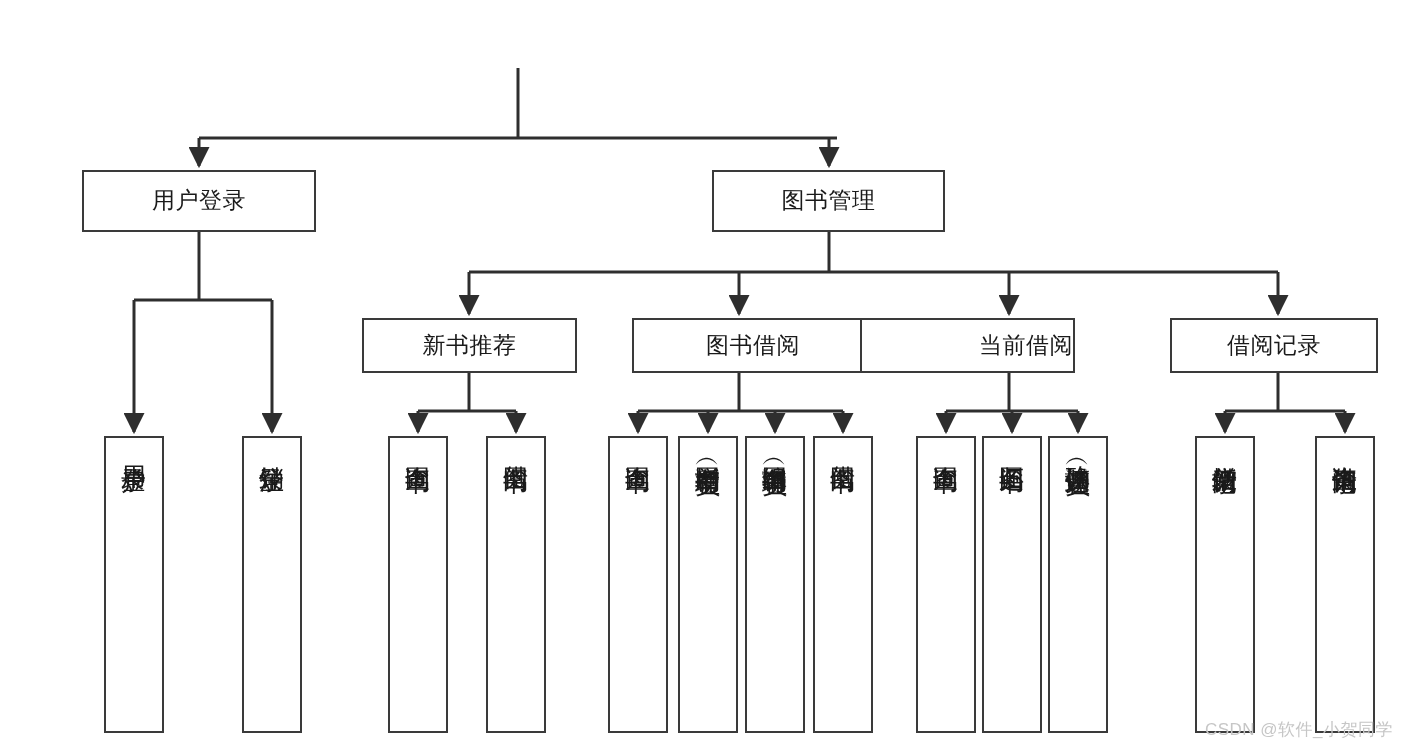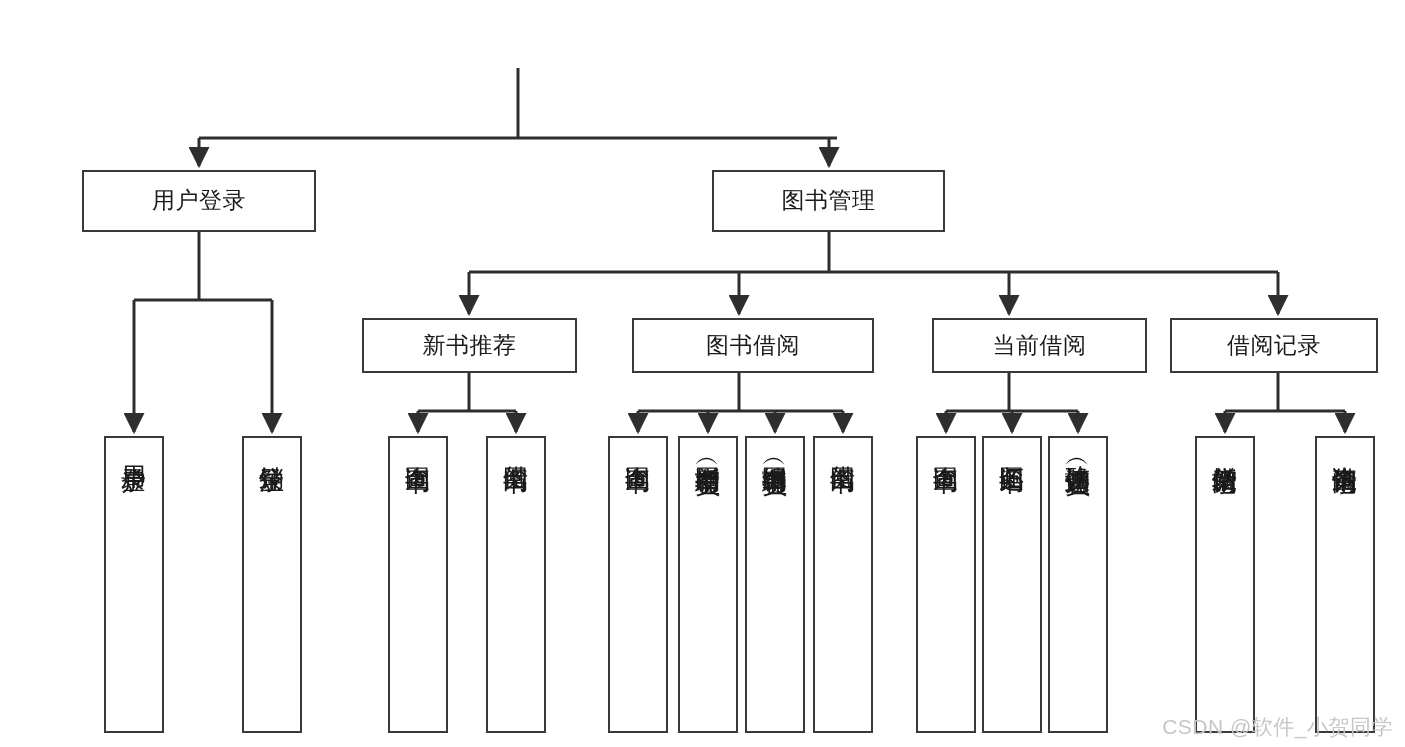--- a/index.html
+++ b/index.html
@@ -57,21 +57,21 @@
     text-orientation: upright;
     font-size: 25px;
     line-height: 1.12;
     letter-spacing: 1px;
     white-space: nowrap;
   }
   #watermark {
     position: absolute;
     right: 12px;
     bottom: 6px;
-    font-size: 21px;
+    font-size: 17px;
     color: #c6c6c6;
     letter-spacing: 0.5px;
     white-space: nowrap;
   }
 </style>
 </head>
 <body>
 
 <div id="canvas">
 
@@ -132,21 +132,21 @@
   <div class="node horiz" style="left:712px; top:170px; width:233px; height:62px;">
     <span class="label">图书管理</span>
   </div>
 
   <div class="node horiz" style="left:362px; top:318px; width:215px; height:55px;">
     <span class="label">新书推荐</span>
   </div>
   <div class="node horiz" style="left:632px; top:318px; width:242px; height:55px;">
     <span class="label">图书借阅</span>
   </div>
-  <div class="node horiz" style="left:932px; top:318px; width:215px; height:55px;">
+  <div class="node horiz" style="left:860px; top:318px; width:215px; height:55px;justify-content:flex-end;">
     <span class="label">当前借阅</span>
   </div>
   <div class="node horiz" style="left:1170px; top:318px; width:208px; height:55px;">
     <span class="label">借阅记录</span>
   </div>
 
   <div class="node vert" style="left:104px; top:436px; width:60px; height:297px;">
     <span class="label">用户登录</span>
   </div>
   <div class="node vert" style="left:242px; top:436px; width:60px; height:297px;">

